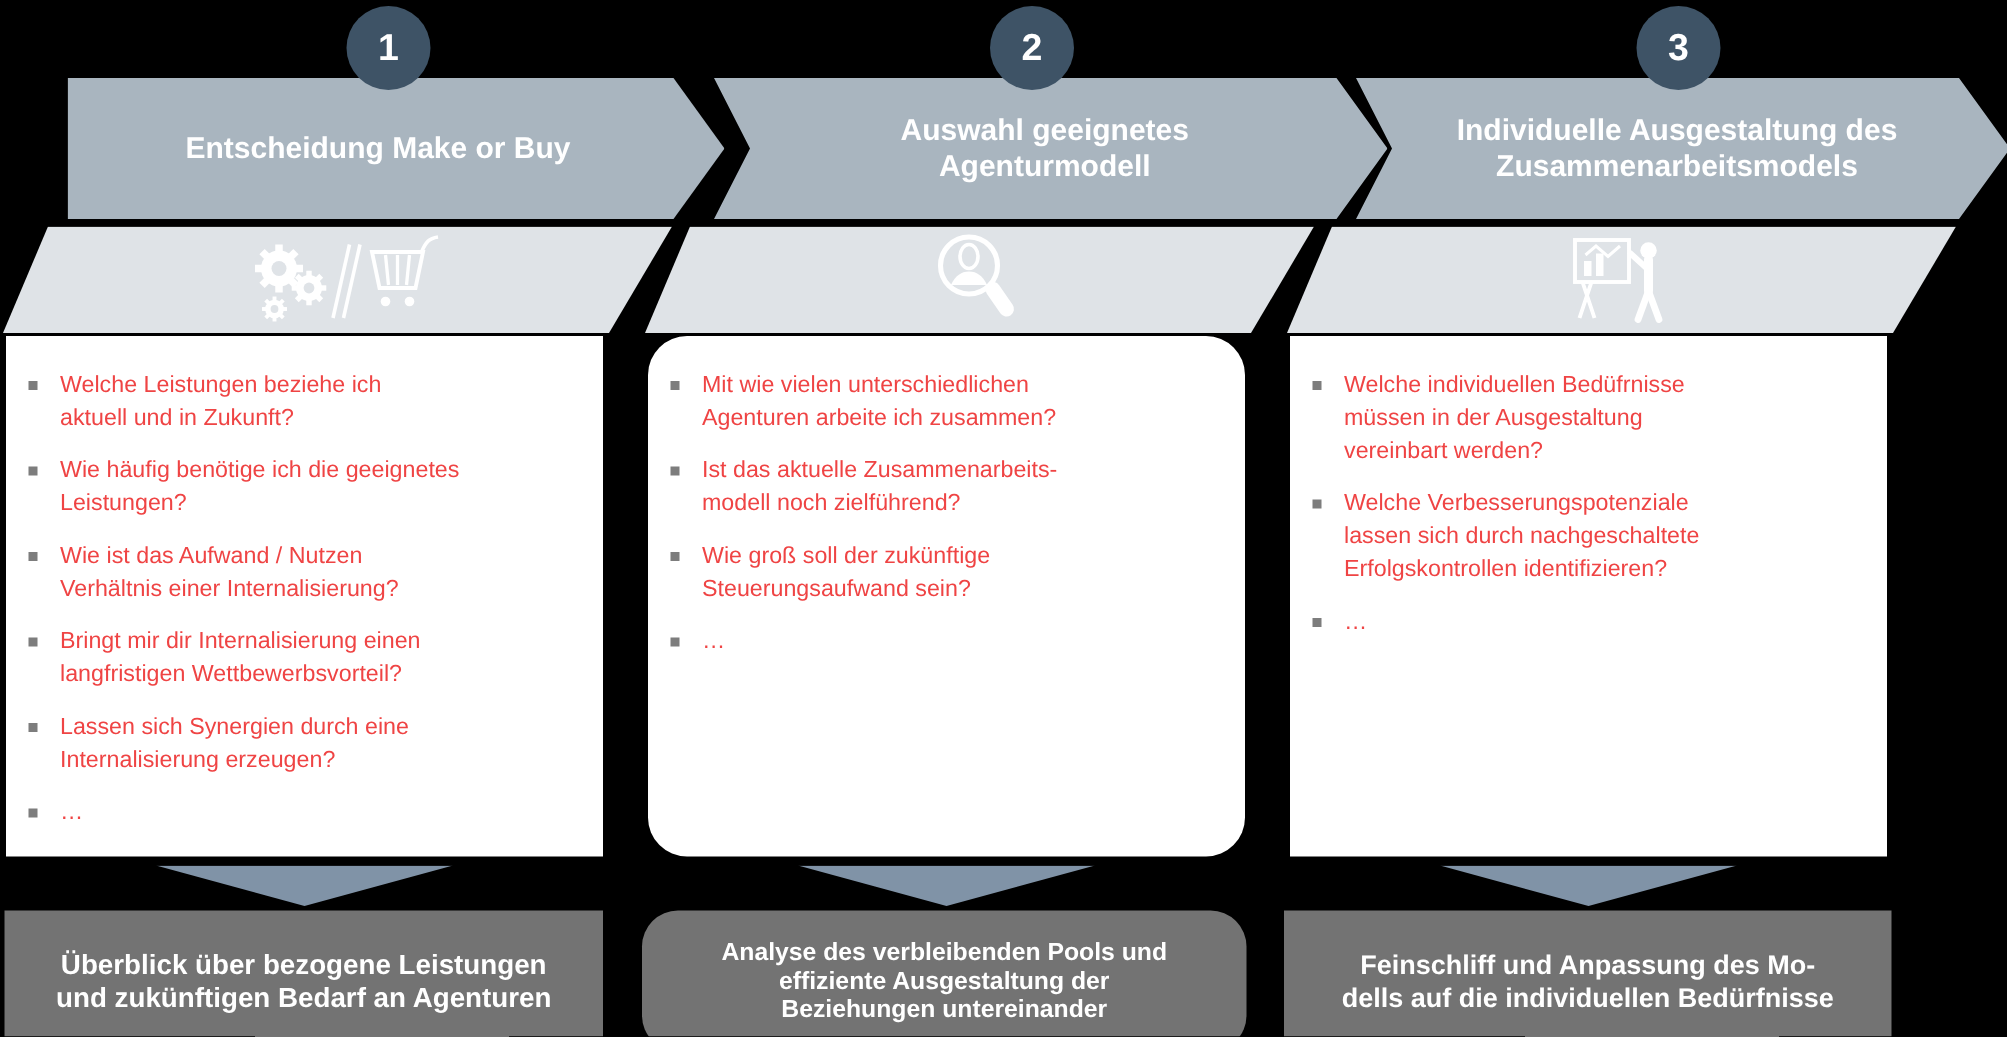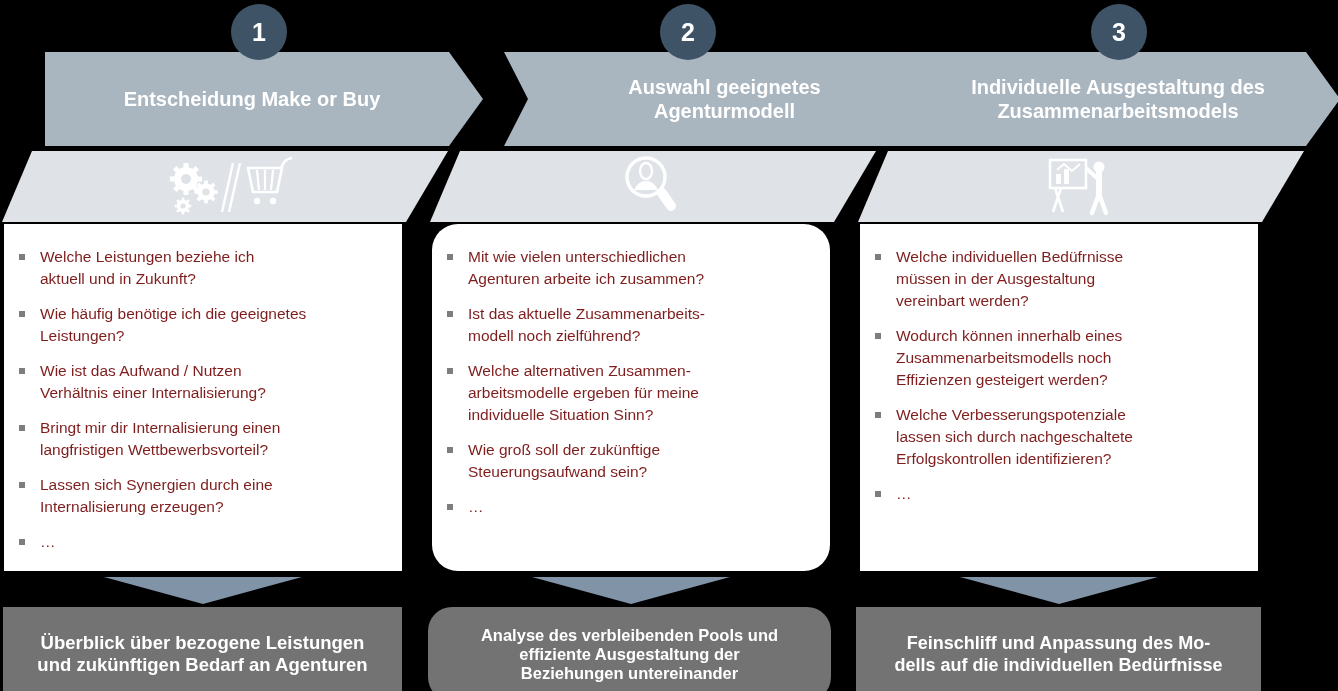--- a/index.html
+++ b/index.html
@@ -18,21 +18,21 @@
   .c3 .step-circle{left:1091px;}
   
   .header-chevron{
     position:absolute;top:52px;height:94px;background:#a9b5bf;z-index:2;
     display:flex;flex-direction:column;align-items:center;justify-content:center;
     color:#fff;font-weight:bold;font-size:20px;line-height:24px;text-align:center;
     white-space:pre-line;box-sizing:border-box;
   }
   .c1 .header-chevron{left:45px;width:438px;padding:0 34px 0 10px;
     clip-path:polygon(0 0,calc(100% - 34px) 0,100% 50%,calc(100% - 34px) 100%,0 100%);}
-  .c2 .header-chevron{left:504px;width:449px;padding:0 34px 0 26px;
+  .c2 .header-chevron{left:476px;width:449px;padding:0 34px 0 26px;
     clip-path:polygon(0 0,calc(100% - 34px) 0,100% 50%,calc(100% - 34px) 100%,0 100%,24px 50%);}
   .c3 .header-chevron{left:904px;width:436px;padding:0 34px 0 26px;
     clip-path:polygon(0 0,calc(100% - 34px) 0,100% 50%,calc(100% - 34px) 100%,0 100%,24px 50%);}
   
   .icon-band{
     position:absolute;top:151px;height:71px;width:446px;background:#dfe3e7;
     clip-path:polygon(30px 0,100% 0,calc(100% - 42px) 100%,0 100%);
     display:flex;align-items:center;justify-content:center;
   }
   .c1 .icon-band{left:2px;}
@@ -42,21 +42,21 @@
   .questions-panel{
     position:absolute;top:224px;height:347px;width:398px;background:#fff;
     box-sizing:border-box;padding:22px 14px 0 12px;
   }
   .c1 .questions-panel{left:4px;}
   .c2 .questions-panel{left:432px;border-radius:26px;}
   .c3 .questions-panel{left:860px;}
   .questions-panel ul{list-style:none;margin:0;padding:0;}
   .questions-panel li{
     position:relative;padding-left:24px;margin-bottom:13px;
-    color:#7f1d1d;font-size:15.5px;line-height:22px;white-space:pre-line;
+    color:#ef4444;font-size:15.5px;line-height:22px;white-space:pre-line;
   }
   .questions-panel li::before{
     content:"";position:absolute;left:3px;top:8px;width:6px;height:6px;background:#7d7d7d;
   }
   
   .down-arrow{
     position:absolute;top:577px;width:198px;height:27px;background:#8093a7;
     clip-path:polygon(0 0,100% 0,50% 100%);
   }
   .c1 .down-arrow{left:104px;}
@@ -171,23 +171,20 @@
         <path d="M16 36 Q20 27 28 27 Q36 27 40 36 Z" fill="#fff"></path>
         <line x1="44" y1="39" x2="53" y2="52" stroke="#fff" stroke-width="10" stroke-linecap="round"></line>
       </svg>
     </div>
     <div class="questions-panel">
       <ul>
         <li>Mit wie vielen unterschiedlichen
 Agenturen arbeite ich zusammen?</li>
         <li>Ist das aktuelle Zusammenarbeits-
 modell noch zielführend?</li>
-        <li>Welche alternativen Zusammen-
-arbeitsmodelle ergeben für meine
-individuelle Situation Sinn?</li>
         <li>Wie groß soll der zukünftige
 Steuerungsaufwand sein?</li>
         <li>…</li>
       </ul>
     </div>
     <div class="down-arrow"></div>
     <div class="result-box">
       <span>Analyse des verbleibenden Pools und
 effiziente Ausgestaltung der
 Beziehungen untereinander</span>
@@ -215,23 +212,20 @@
         <path d="M54 25 L43 15" stroke="#fff" stroke-width="4" stroke-linecap="round"></path>
         <path d="M55 40 L48 59" stroke="#fff" stroke-width="4.5" stroke-linecap="round"></path>
         <path d="M55 40 L62 59" stroke="#fff" stroke-width="4.5" stroke-linecap="round"></path>
       </svg>
     </div>
     <div class="questions-panel">
       <ul>
         <li>Welche individuellen Bedüfrnisse
 müssen in der Ausgestaltung
 vereinbart werden?</li>
-        <li>Wodurch können innerhalb eines
-Zusammenarbeitsmodells noch
-Effizienzen gesteigert werden?</li>
         <li>Welche Verbesserungspotenziale
 lassen sich durch nachgeschaltete
 Erfolgskontrollen identifizieren?</li>
         <li>…</li>
       </ul>
     </div>
     <div class="down-arrow"></div>
     <div class="result-box">
       <span>Feinschliff und Anpassung des Mo-
 dells auf die individuellen Bedürfnisse</span>

